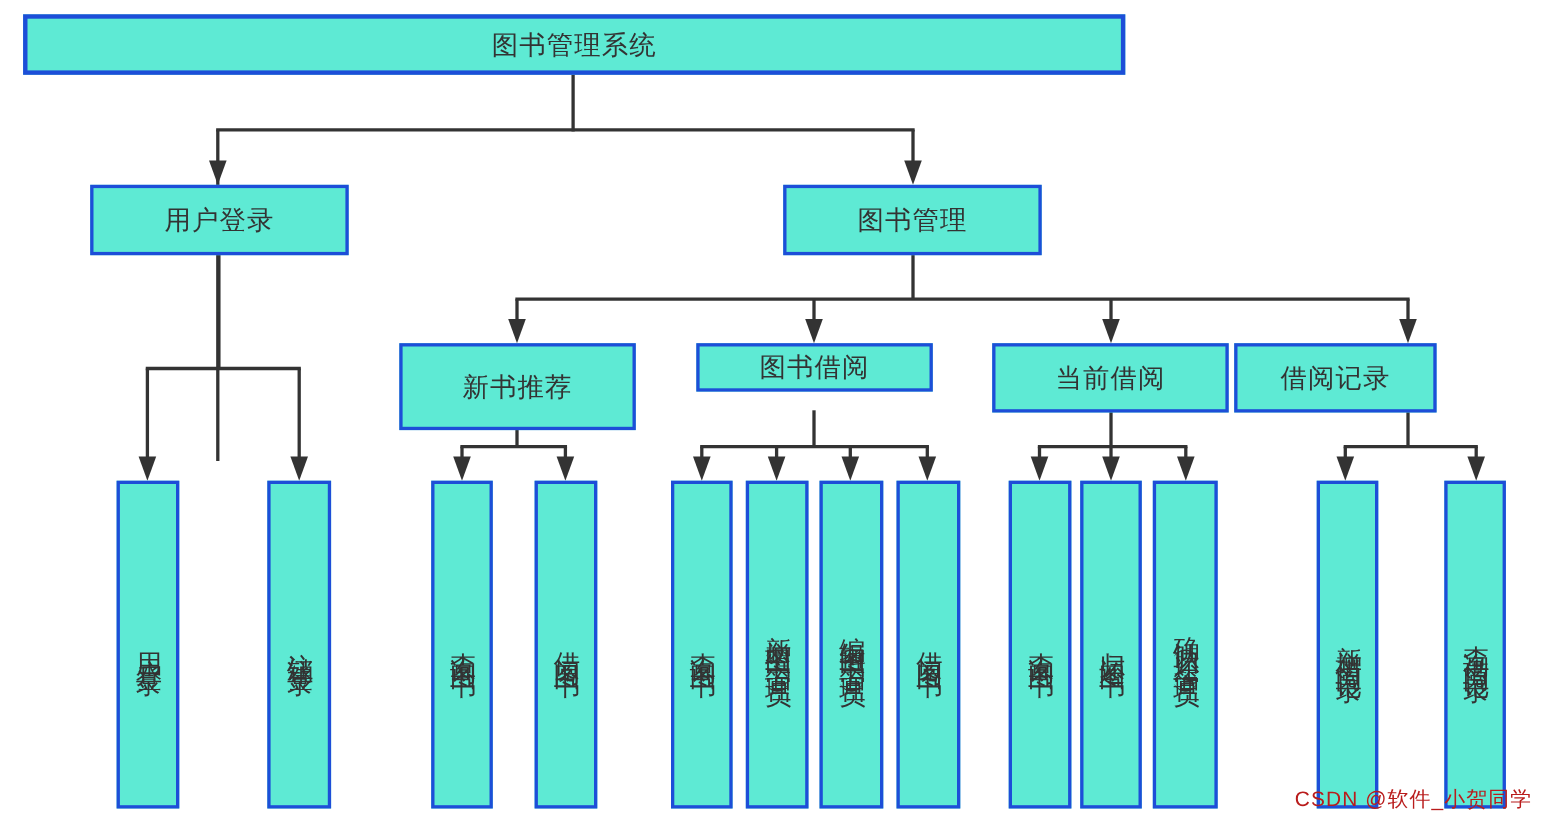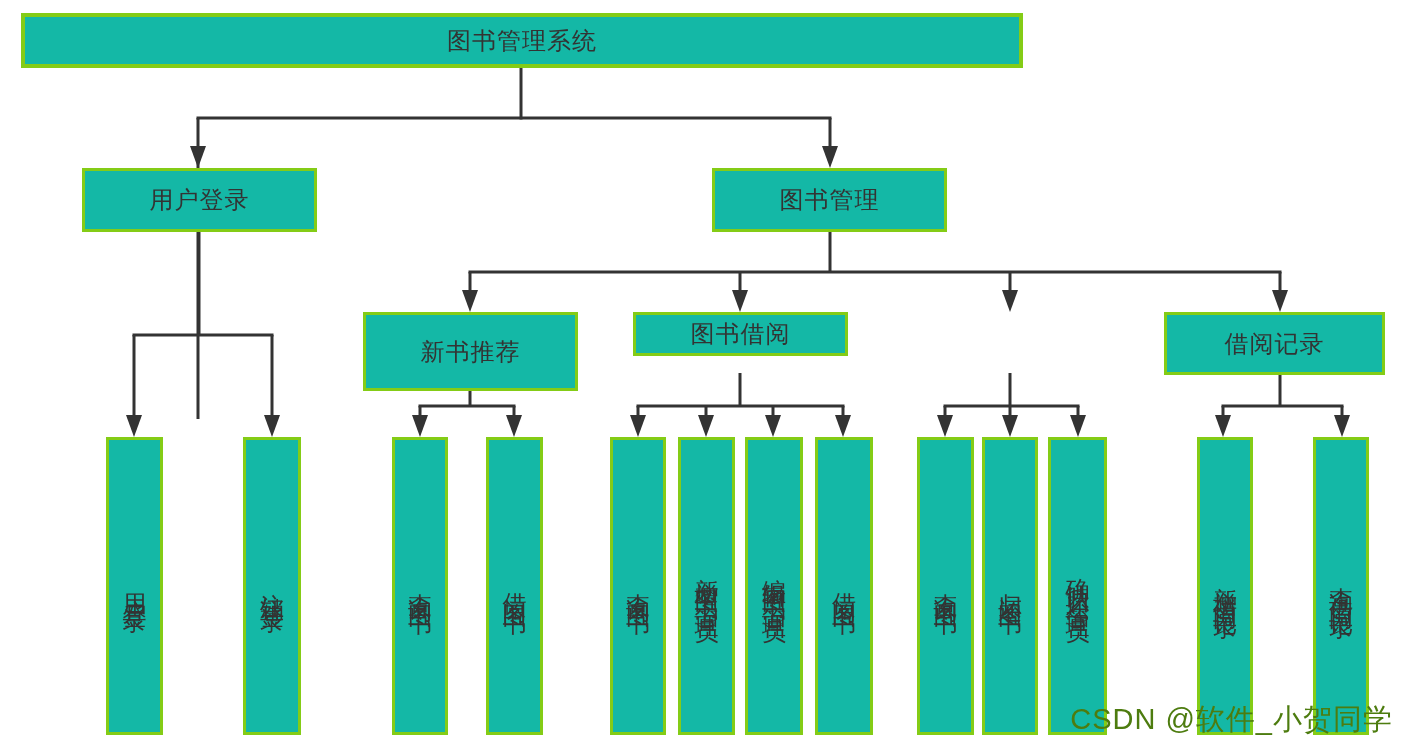--- a/index.html
+++ b/index.html
@@ -19,22 +19,22 @@
     position: absolute;
     left: 0;
     top: 0;
     width: 1405px;
     height: 747px;
     pointer-events: none;
   }
   .box {
     position: absolute;
     box-sizing: border-box;
-    border: 3px solid #84cc16;
-    background: #14b8a6;
+    border: 3px solid #1d4ed8;
+    background: #5eead4;
     color: #333333;
     display: flex;
     align-items: center;
     justify-content: center;
     text-align: center;
   }
   .hbox {
     font-size: 24px;
     letter-spacing: 1px;
     white-space: nowrap;
@@ -46,22 +46,22 @@
     writing-mode: vertical-rl;
     text-orientation: mixed;
     font-size: 24px;
     letter-spacing: 6px;
     line-height: 1;
   }
   .watermark {
     position: absolute;
     right: 12px;
     bottom: 7px;
-    font-size: 29px;
-    color: #4d7c0f;
+    font-size: 19px;
+    color: #b91c1c;
     letter-spacing: 1px;
     white-space: nowrap;
     z-index: 5;
   }
   line { stroke: #333333; stroke-width: 3px; }
   polygon { fill: #333333; }
 </style>
 </head>
 <body>
 
@@ -143,21 +143,22 @@
     </g>
   </svg>
 
   <div class="box hbox root" style="left:21px; top:13px; width:1002px; height:55px;">图书管理系统</div>
 
   <div class="box hbox" style="left:82px; top:168px; width:235px; height:64px;">用户登录</div>
   <div class="box hbox" style="left:712px; top:168px; width:235px; height:64px;">图书管理</div>
 
   <div class="box hbox" style="left:363px; top:312px; width:215px; height:79px;">新书推荐</div>
   <div class="box hbox" style="left:633px; top:312px; width:215px; height:44px;">图书借阅</div>
-  <div class="box hbox" style="left:1164px; top:312px; width:221px; height:63px;">借阅记录</div>
+  <div class="box hbox" style="left:902px; top:312px; width:215px; height:63px;">当前借阅</div>
+  <div class="box hbox" style="left:1122px; top:312px; width:184px; height:63px;">借阅记录</div>
 
   <div class="box vbox" style="left:106px; top:437px; width:57px; height:298px;">用户登录</div>
   <div class="box vbox" style="left:243px; top:437px; width:58px; height:298px;">注销登录</div>
 
   <div class="box vbox" style="left:392px; top:437px; width:56px; height:298px;">查询图书</div>
   <div class="box vbox" style="left:486px; top:437px; width:57px; height:298px;">借阅图书</div>
 
   <div class="box vbox" style="left:610px; top:437px; width:56px; height:298px;">查询图书</div>
   <div class="box vbox" style="left:678px; top:437px; width:57px; height:298px;">新增图书（管理员）</div>
   <div class="box vbox" style="left:745px; top:437px; width:58px; height:298px;">编辑图书（管理员）</div>

